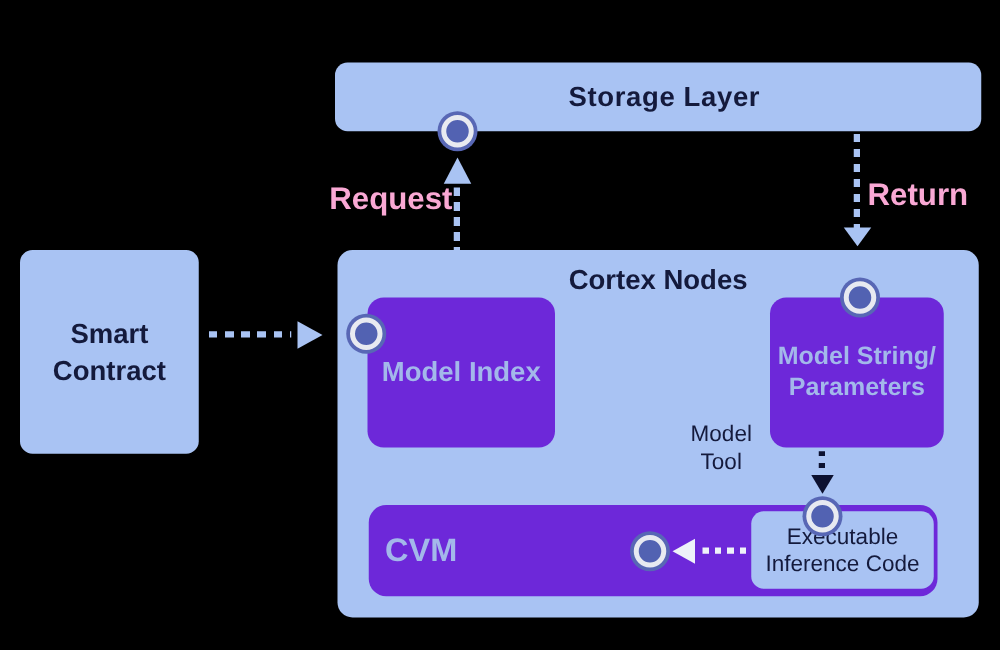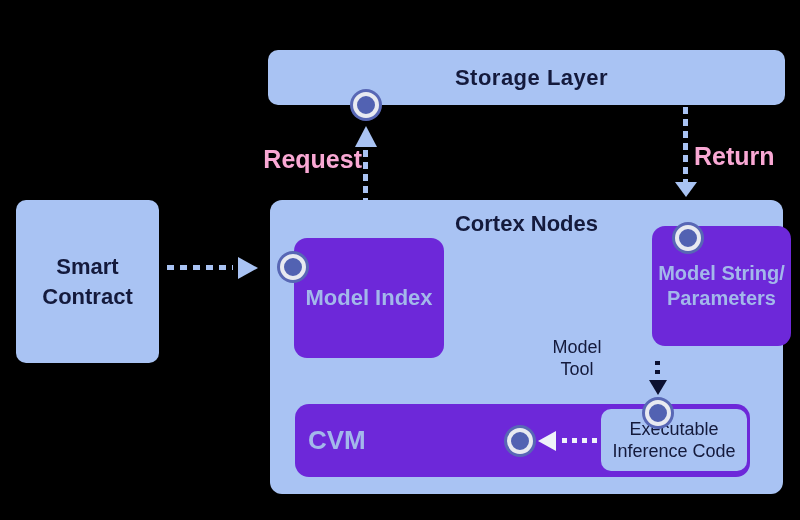--- a/index.html
+++ b/index.html
@@ -10,21 +10,21 @@
   .abs{position:absolute;}
   .box{position:absolute;box-sizing:border-box;display:flex;align-items:center;justify-content:center;text-align:center;}
   .light{background:#a9c3f3;border-radius:10px;color:#141a3c;}
   .darkbox{background:#6d28d9;border-radius:13px;color:#a3b8ea;}
 
   .storage{left:268px;top:50px;width:517px;height:55px;font-size:22px;font-weight:bold;letter-spacing:.5px;padding-left:10px;}
   .smart{left:16px;top:200px;width:143px;height:163px;font-size:22px;font-weight:bold;line-height:30px;}
   .cortex{left:270px;top:200px;width:513px;height:294px;border-radius:12px;align-items:flex-start;}
   .cortex-title{margin-top:11px;font-size:22px;font-weight:bold;color:#141a3c;}
   .model-index{left:294px;top:238px;width:150px;height:120px;font-size:22px;font-weight:bold;}
-  .model-string{left:616px;top:226px;width:139px;height:120px;font-size:20px;font-weight:bold;line-height:25px;flex-direction:column;white-space:nowrap;margin-left:36px;}
+  .model-string{left:616px;top:238px;width:139px;height:120px;font-size:20px;font-weight:bold;line-height:25px;flex-direction:column;white-space:nowrap;}
   .cvm{left:295px;top:404px;width:455px;height:73px;border-radius:14px;justify-content:flex-start;}
   .cvm-label{margin-left:13px;font-size:26px;font-weight:bold;}
   .execution{left:373px;top:410px;width:148px;height:57px;border-radius:12px;font-size:21px;}
   .execcode{left:601px;top:409px;width:146px;height:62px;border-radius:10px;font-size:18px;line-height:22px;flex-direction:column;white-space:nowrap;}
 
   .mrt-label{left:507px;top:337px;width:140px;text-align:center;color:#141a3c;font-size:18px;line-height:21.5px;}
 
   .arrow-label{position:absolute;font-size:25px;font-weight:bold;color:#f9a8d4;}
   .request-label{left:262px;top:145px;width:100px;text-align:right;}
   .return-label{left:694px;top:142px;}

